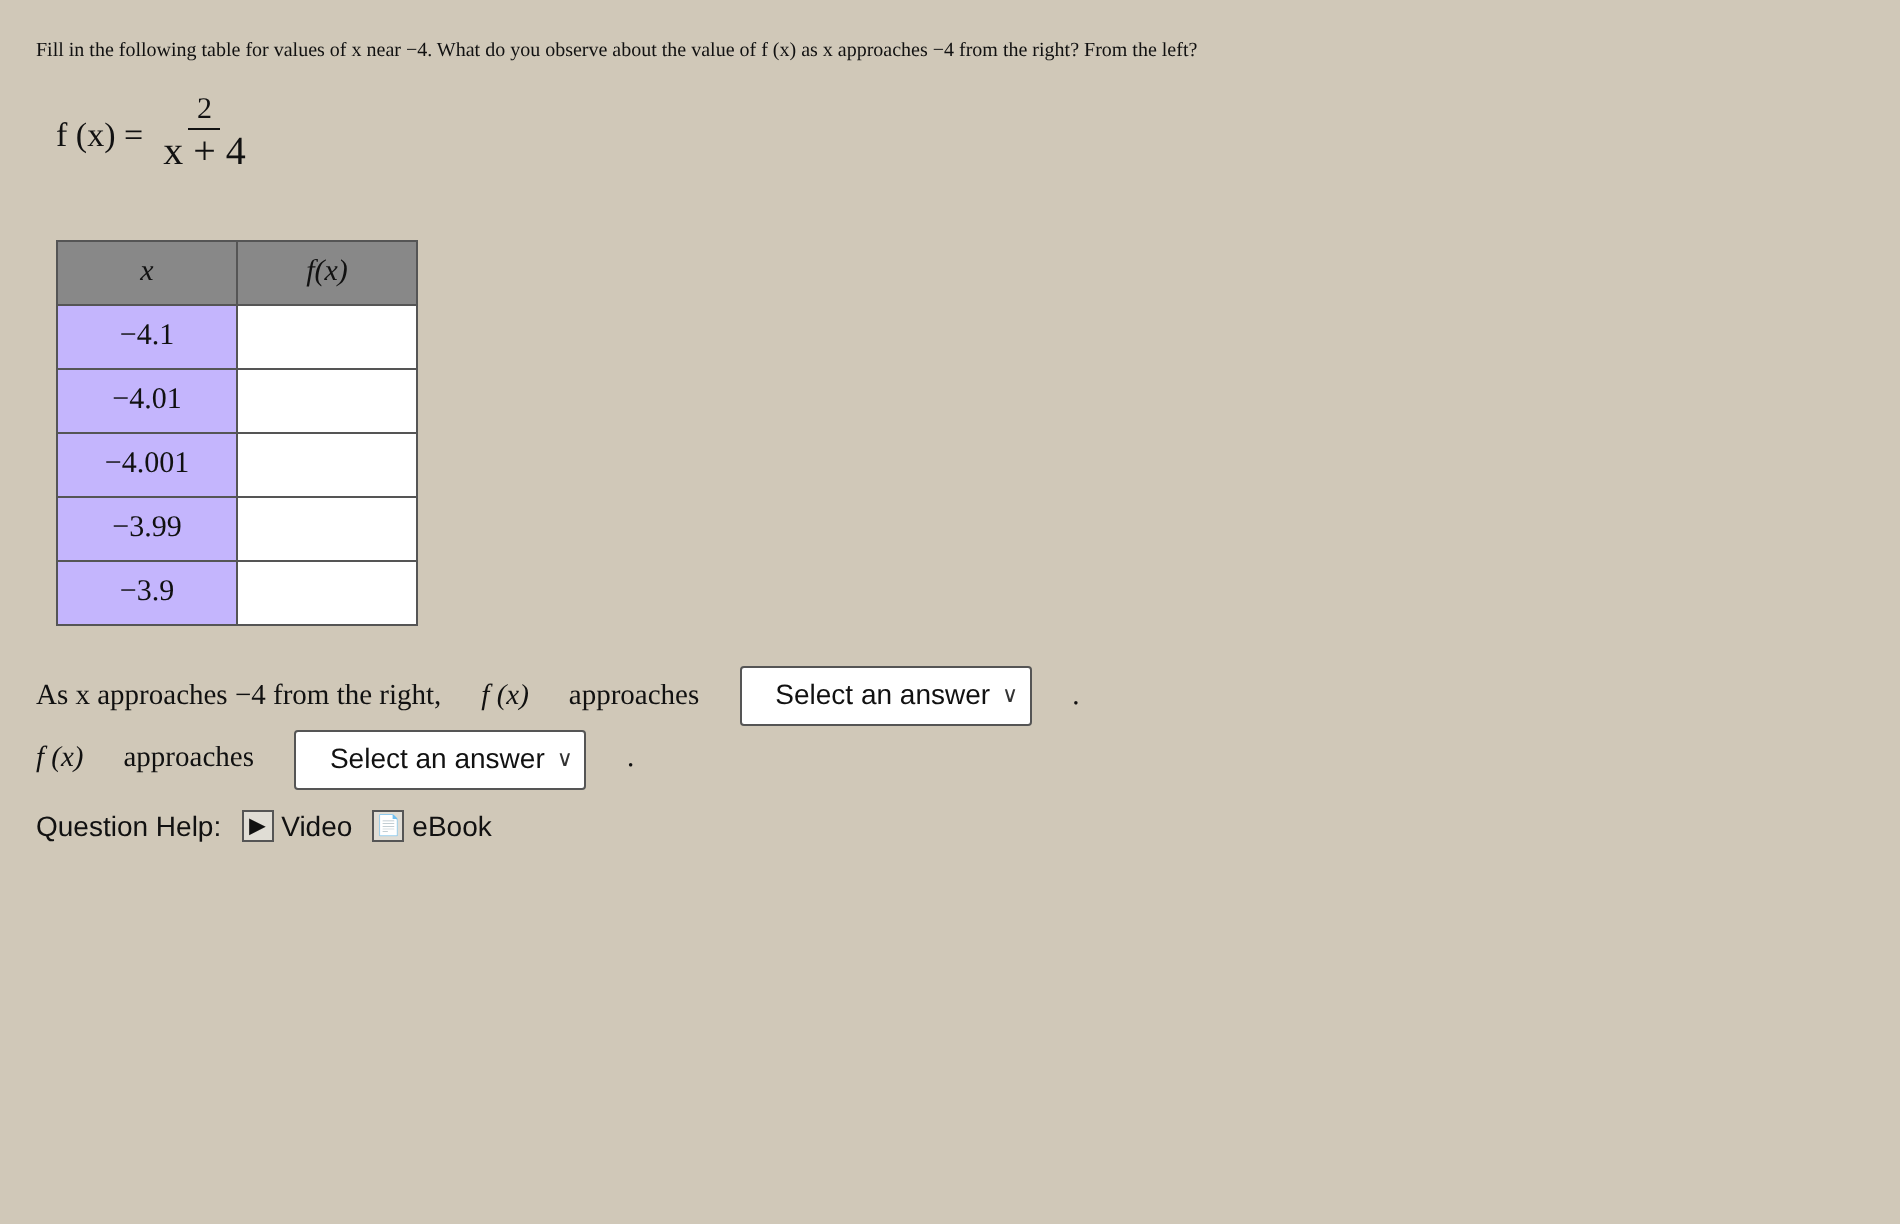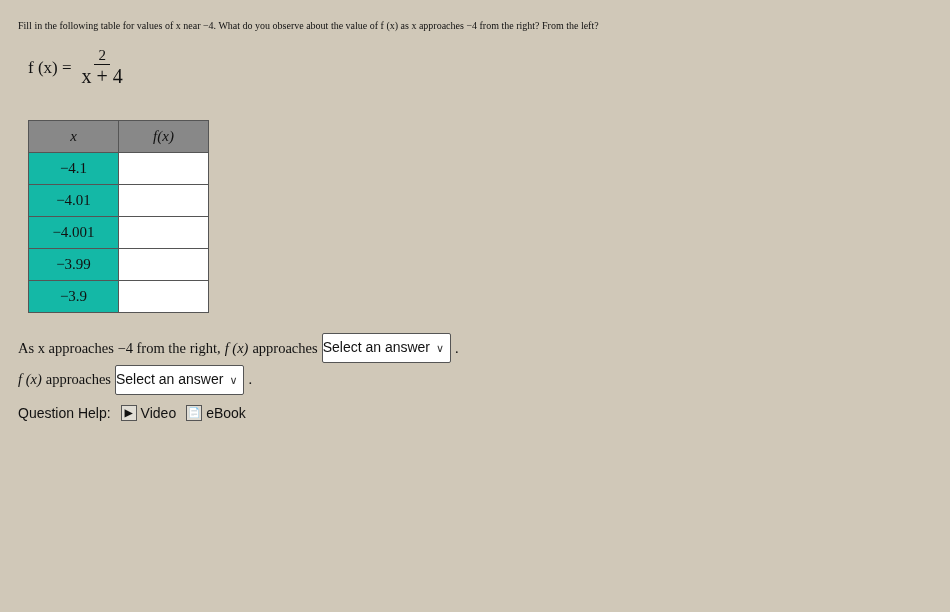--- a/index.html
+++ b/index.html
@@ -60,44 +60,44 @@
       height: 32px;
       font-size: 15px;
     }
     table th {
       background: #888;
       color: #111;
       font-style: italic;
       font-weight: normal;
     }
     table td.x-col {
-      background: #14b8a6;
+      background: #c4b5fd;
       color: #111;
     }
     table td.fx-col {
       background: #fff;
     }
     .answer-section {
       font-size: 14.5px;
       line-height: 1.85;
       margin-bottom: 10px;
     }
     .answer-section p {
       margin-bottom: 2px;
       display: flex;
       align-items: center;
       flex-wrap: wrap;
-      gap: 4px;
+      gap: 20px;
     }
     .select-box {
       display: inline-flex;
       align-items: center;
       border: 1.5px solid #555;
       background: #fff;
-      padding: 1px 6px 1px 0;
+      padding: 1px 6px 1px 17px;
       font-size: 14px;
       font-family: Arial, sans-serif;
       cursor: pointer;
       border-radius: 2px;
       gap: 6px;
     }
     .select-box .chevron {
       font-size: 11px;
       color: #333;
     }

